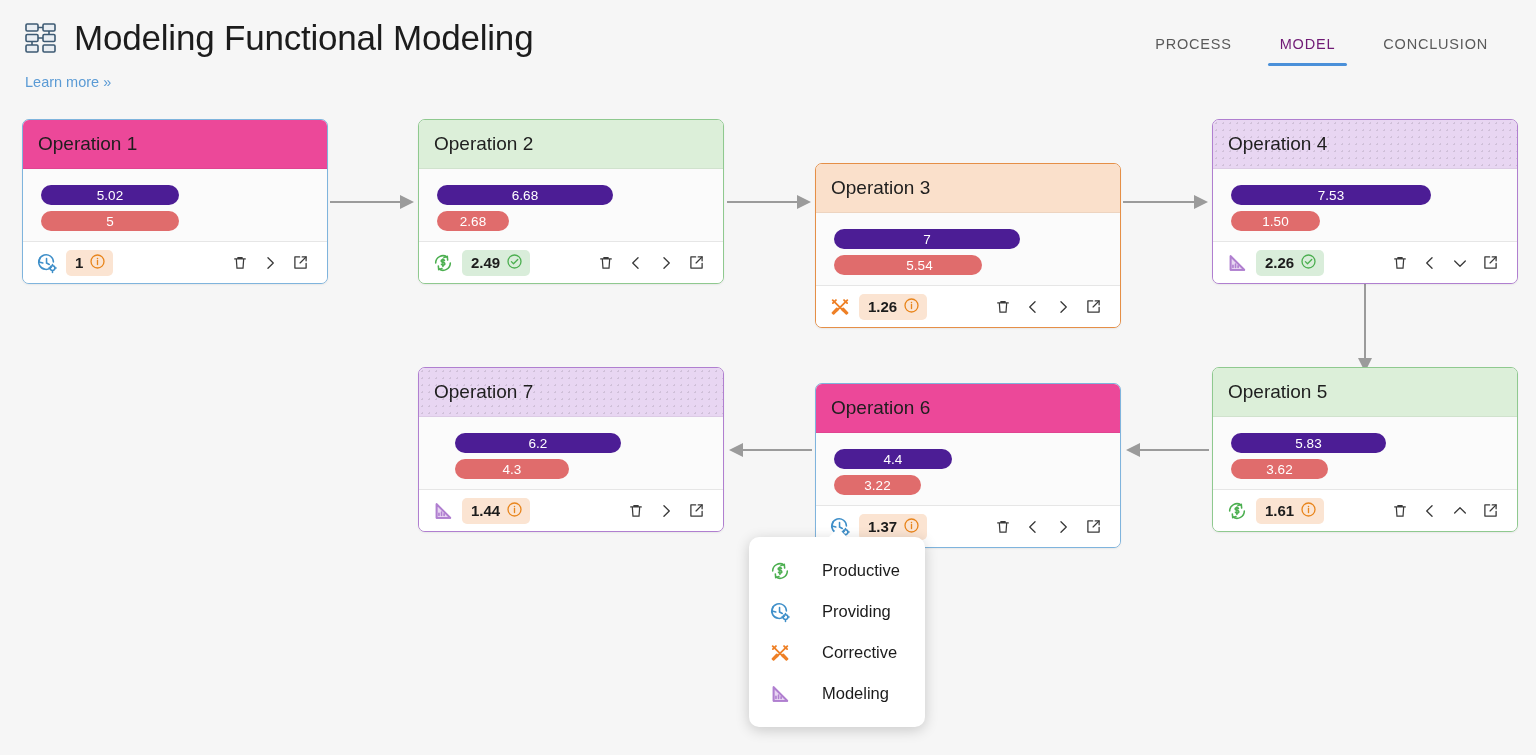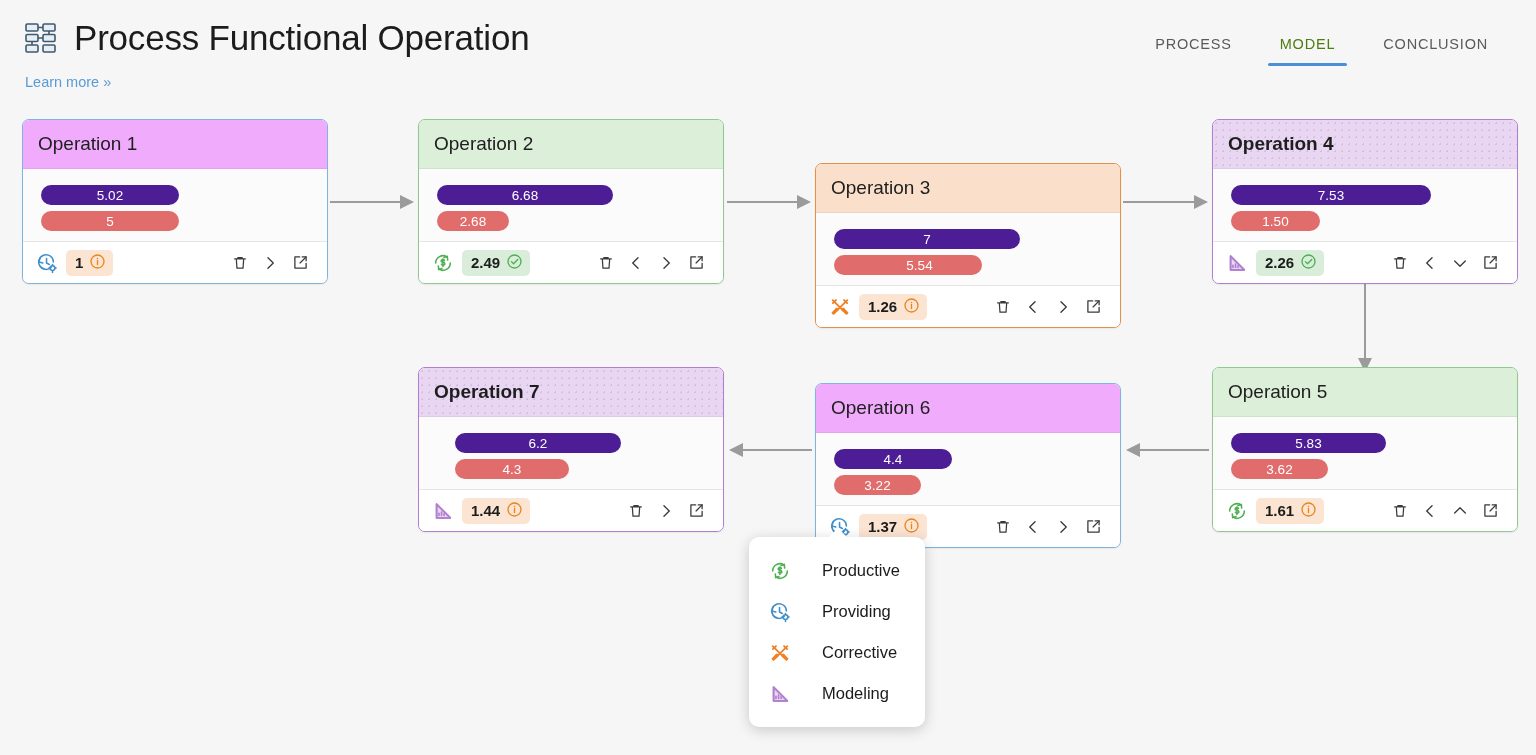--- a/index.html
+++ b/index.html
@@ -23,21 +23,21 @@
     position: absolute; left: 25px; top: 74px;
     font-size: 14.5px; color: #5b9bd5; text-decoration: none; cursor: pointer;
   }
   .tabs { position: absolute; right: 24px; top: 30px; display: flex; gap: 0; }
   .tab {
     position: relative; padding: 6px 24px 14px 24px;
     font-size: 14.5px; letter-spacing: 0.8px; color: #5a5a5a;
     cursor: pointer; white-space: nowrap; background: none; border: none;
     font-family: "Liberation Sans", sans-serif;
   }
-  .tab.active { color: #4d7c0f; }
+  .tab.active { color: #701a75; }
   .tab.active::after {
     content: ""; position: absolute; left: 12px; right: 12px; bottom: 0;
     height: 3px; background: #4a90d9; border-radius: 2px;
   }
 
   
   .canvas { position: absolute; left: 0; top: 105px; width: 1536px; height: 650px; }
 
   .op-card {
     position: absolute; width: 306px; height: 165px;
@@ -74,32 +74,31 @@
   .chip-warn { background: #fbe4d2; }
   .chip-ok   { background: #d9edda; }
   .foot-spacer { flex: 1; }
   .foot-btn {
     width: 30px; height: 28px; display: flex; align-items: center;
     justify-content: center; cursor: pointer; color: #3a3a3a;
   }
 
   
   .c-blue   { border-color: #7fb4dd; }
-  .c-blue   .op-head { background: #f0abfc; text-align: right; }
+  .c-blue   .op-head { background: #ec4899; text-align: right; }
   .c-green  { border-color: #8fc98f; }
   .c-green  .op-head { background: #dcefd9; }
   .c-orange { border-color: #e58f47; margin-top: 44px; }
   .c-orange .op-head { background: #fae0cb; }
   .c-purple { border-color: #b07fd0; }
   .c-purple .op-head { background: #e8d6f2; }
 
   .dotted .op-head {
     background-image: radial-gradient(rgba(0,0,0,0.10) 1px, transparent 1px);
     background-size: 7px 7px;
-    font-weight: bold;
   }
 
   
   .conn { position: absolute; pointer-events: none; }
 
   
   .menu {
     position: absolute; left: 749px; top: 537px; width: 176px;
     background: #fff; border-radius: 10px;
     box-shadow: 0 3px 14px rgba(0,0,0,0.19);
@@ -128,21 +127,21 @@
       <svg width="34" height="34" viewBox="0 0 34 34">
         <rect x="2" y="3" width="12" height="7" rx="1.2" fill="#e9eef3" stroke="#3d5a73" stroke-width="1.6"></rect>
         <rect x="19" y="3" width="12" height="7" rx="1.2" fill="#e9eef3" stroke="#3d5a73" stroke-width="1.6"></rect>
         <rect x="2" y="13.5" width="12" height="7" rx="1.2" fill="#e9eef3" stroke="#3d5a73" stroke-width="1.6"></rect>
         <rect x="19" y="13.5" width="12" height="7" rx="1.2" fill="#e9eef3" stroke="#3d5a73" stroke-width="1.6"></rect>
         <rect x="2" y="24" width="12" height="7" rx="1.2" fill="#e9eef3" stroke="#3d5a73" stroke-width="1.6"></rect>
         <rect x="19" y="24" width="12" height="7" rx="1.2" fill="#e9eef3" stroke="#3d5a73" stroke-width="1.6"></rect>
         <path d="M14 6.5h5M14 17h5M8 20.5v3.5M25 10v3.5" stroke="#3d5a73" stroke-width="1.6" fill="none"></path>
       </svg>
     </span>
-    <div class="page-title">Process Functional Operation</div>
+    <div class="page-title">Modeling Functional Modeling</div>
     <a class="learn-more">Learn more »</a>
 
     <div class="tabs">
       <button class="tab">PROCESS</button>
       <button class="tab active">MODEL</button>
       <button class="tab">CONCLUSION</button>
     </div>
   </div>
 
   <div class="canvas">

